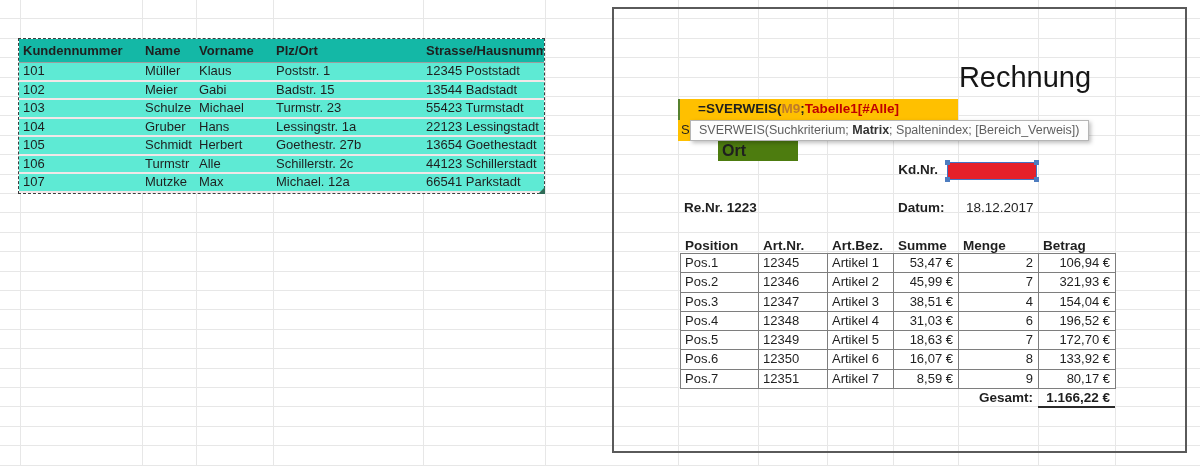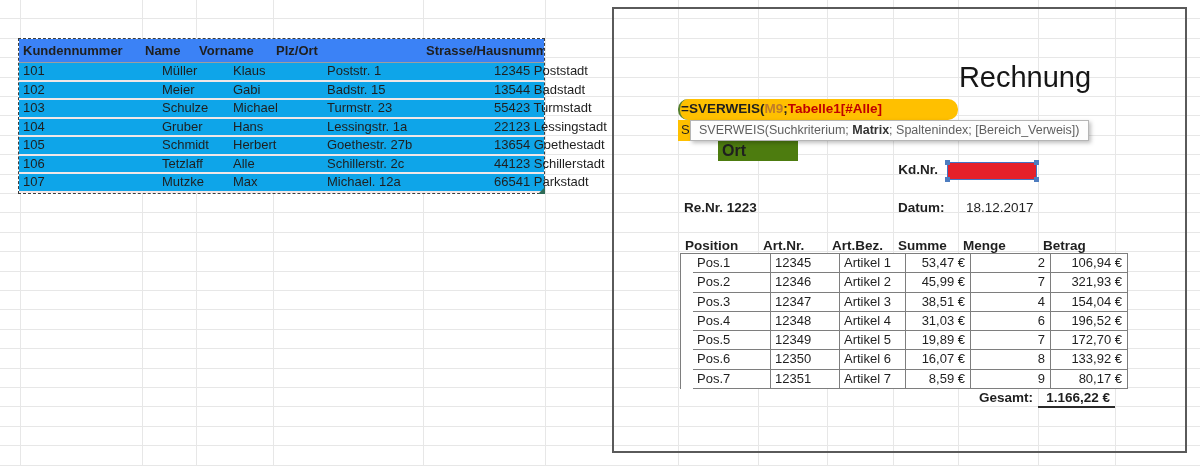--- a/index.html
+++ b/index.html
@@ -6,37 +6,37 @@
   #canvas{position:relative;width:1200px;height:466px;background:#ffffff;overflow:hidden;
           font-family:"Liberation Sans",sans-serif;color:#1f1f1f;}
   
   #hgrid{position:absolute;inset:0;z-index:0;
     background:repeating-linear-gradient(to bottom,transparent 0px,transparent 18.4px,#e7e7e7 18.4px,#e7e7e7 19.4px);}
   .vline{position:absolute;top:0;width:1px;height:466px;background:#e7e7e7;z-index:0;}
   
   #customer-table{position:absolute;left:18px;top:38px;width:527px;z-index:2;
     border:1px dashed #3c3c3c;background:#fff;box-sizing:border-box;}
   .ct-header{display:grid;grid-template-columns:122px 54px 77px 150px 122px;height:23px;
-    background:#3b82f6;border-bottom:1px solid #9e9e9e;}
+    background:#14b8a6;border-bottom:1px solid #9e9e9e;}
   .ct-header span{font-weight:bold;font-size:13px;line-height:23px;padding-left:4px;white-space:nowrap;overflow:hidden;}
   .ct-row{display:grid;grid-template-columns:122px 54px 77px 150px 122px;height:18.5px;
-    background:#0ea5e9;border-bottom:2px solid #f1e7e8;box-sizing:border-box;gap:17px;}
+    background:#5eead4;border-bottom:2px solid #f1e7e8;box-sizing:border-box;}
   .ct-row:last-child{border-bottom:none;}
   .ct-row span{font-size:13px;line-height:16.5px;padding-left:4px;white-space:nowrap;overflow:hidden;}
   #fill-handle{position:absolute;right:-1px;bottom:-1px;width:0;height:0;
     border-left:7px solid transparent;border-bottom:7px solid #2f6b56;}
   
   #invoice-box{position:absolute;left:612px;top:7px;width:571px;height:442px;
     border:2px solid #5a5a5a;z-index:1;pointer-events:none;}
   #invoice-title{position:absolute;left:930px;top:24px;width:190px;text-align:center;
     font-size:29px;color:#161616;z-index:2;margin-top:37px;}
   
   #formula-cell{position:absolute;left:678px;top:99px;width:280px;height:21px;background:#ffc000;
     border-left:2px solid #56812e;box-sizing:border-box;z-index:3;
-    font-size:13.5px;font-weight:600;line-height:20px;padding-left:1px;white-space:nowrap;border-radius:10px;}
+    font-size:13.5px;font-weight:600;line-height:20px;padding-left:18px;white-space:nowrap;}
   #formula-cell .ref1{color:#bf7b2a;}
   #formula-cell .ref2{color:#c00000;}
   #partial-cell{position:absolute;left:678px;top:120px;width:13px;height:21px;background:#ffc000;
     z-index:3;font-size:13px;line-height:20px;padding-left:3px;overflow:hidden;}
   #formula-tooltip{position:absolute;left:690px;top:120px;height:21px;z-index:4;
     background:#fdfdfd;border:1px solid #b5b5b5;box-shadow:2px 2px 4px rgba(0,0,0,.25);
     font-size:12.5px;color:#5f5f5f;line-height:19px;padding:0 8px;white-space:nowrap;box-sizing:border-box;}
   #formula-tooltip b{color:#333;}
   #ort-cell{position:absolute;left:678px;top:141px;width:80px;height:20px;background:#4d7c0f;
     z-index:3;font-size:16px;font-weight:600;line-height:19px;padding-left:4px;box-sizing:border-box;margin-left:40px;}
@@ -49,21 +49,21 @@
   .handle{position:absolute;width:5px;height:5px;background:#4e7dc0;z-index:4;}
   #renr-label{left:684px;top:200px;}
   #datum-label{left:898px;top:200px;}
   #datum-value{left:966px;top:200px;}
   
   #ptable-headers{position:absolute;left:680px;top:239px;display:grid;z-index:2;
     grid-template-columns:78px 69px 66px 65px 80px 77px;}
   #ptable-headers span{font-size:13.5px;font-weight:bold;line-height:14px;padding-left:5px;white-space:nowrap;}
   #ptable{position:absolute;left:680px;top:253px;display:grid;z-index:2;
     grid-template-columns:78px 69px 66px 65px 80px 77px;grid-auto-rows:19.3px;
-    border-top:1px solid #7e7e7e;border-left:1px solid #7e7e7e;background:#fff;padding-left:12px;}
+    border-top:1px solid #7e7e7e;border-left:1px solid #7e7e7e;background:#fff;}
   #ptable span{border-right:1px solid #7e7e7e;border-bottom:1px solid #7e7e7e;
     font-size:13px;line-height:18.3px;white-space:nowrap;overflow:hidden;box-sizing:border-box;}
   #ptable .l{padding-left:4px;text-align:left;}
   #ptable .r{padding-right:5px;text-align:right;}
   #gesamt-row{position:absolute;left:680px;top:389px;display:grid;z-index:2;
     grid-template-columns:78px 69px 66px 65px 80px 77px;grid-auto-rows:19px;}
   #gesamt-row span{font-size:13.5px;font-weight:bold;line-height:18px;white-space:nowrap;}
   #gesamt-label{text-align:right;padding-right:5px;}
   #gesamt-value{text-align:right;padding-right:5px;border-bottom:2.5px solid #2b2b2b;box-sizing:border-box;}
 </style>
@@ -127,21 +127,21 @@
     </div>
     <div class="ct-row">
       <span>105</span>
         <span>Schmidt</span>
         <span>Herbert</span>
         <span>Goethestr. 27b</span>
         <span>13654 Goethestadt</span>
     </div>
     <div class="ct-row">
       <span>106</span>
-        <span>Tetzlaff</span>
+        <span>Turmstr</span>
         <span>Alle</span>
         <span>Schillerstr. 2c</span>
         <span>44123 Schillerstadt</span>
     </div>
     <div class="ct-row">
       <span>107</span>
         <span>Mutzke</span>
         <span>Max</span>
         <span>Michael. 12a</span>
         <span>66541 Parkstadt</span>
@@ -198,21 +198,21 @@
       <span class="r">154,04 €</span>
     <span class="l">Pos.4</span>
       <span class="l">12348</span>
       <span class="l">Artikel 4</span>
       <span class="r">31,03 €</span>
       <span class="r">6</span>
       <span class="r">196,52 €</span>
     <span class="l">Pos.5</span>
       <span class="l">12349</span>
       <span class="l">Artikel 5</span>
-      <span class="r">19,89 €</span>
+      <span class="r">18,63 €</span>
       <span class="r">7</span>
       <span class="r">172,70 €</span>
     <span class="l">Pos.6</span>
       <span class="l">12350</span>
       <span class="l">Artikel 6</span>
       <span class="r">16,07 €</span>
       <span class="r">8</span>
       <span class="r">133,92 €</span>
     <span class="l">Pos.7</span>
       <span class="l">12351</span>

